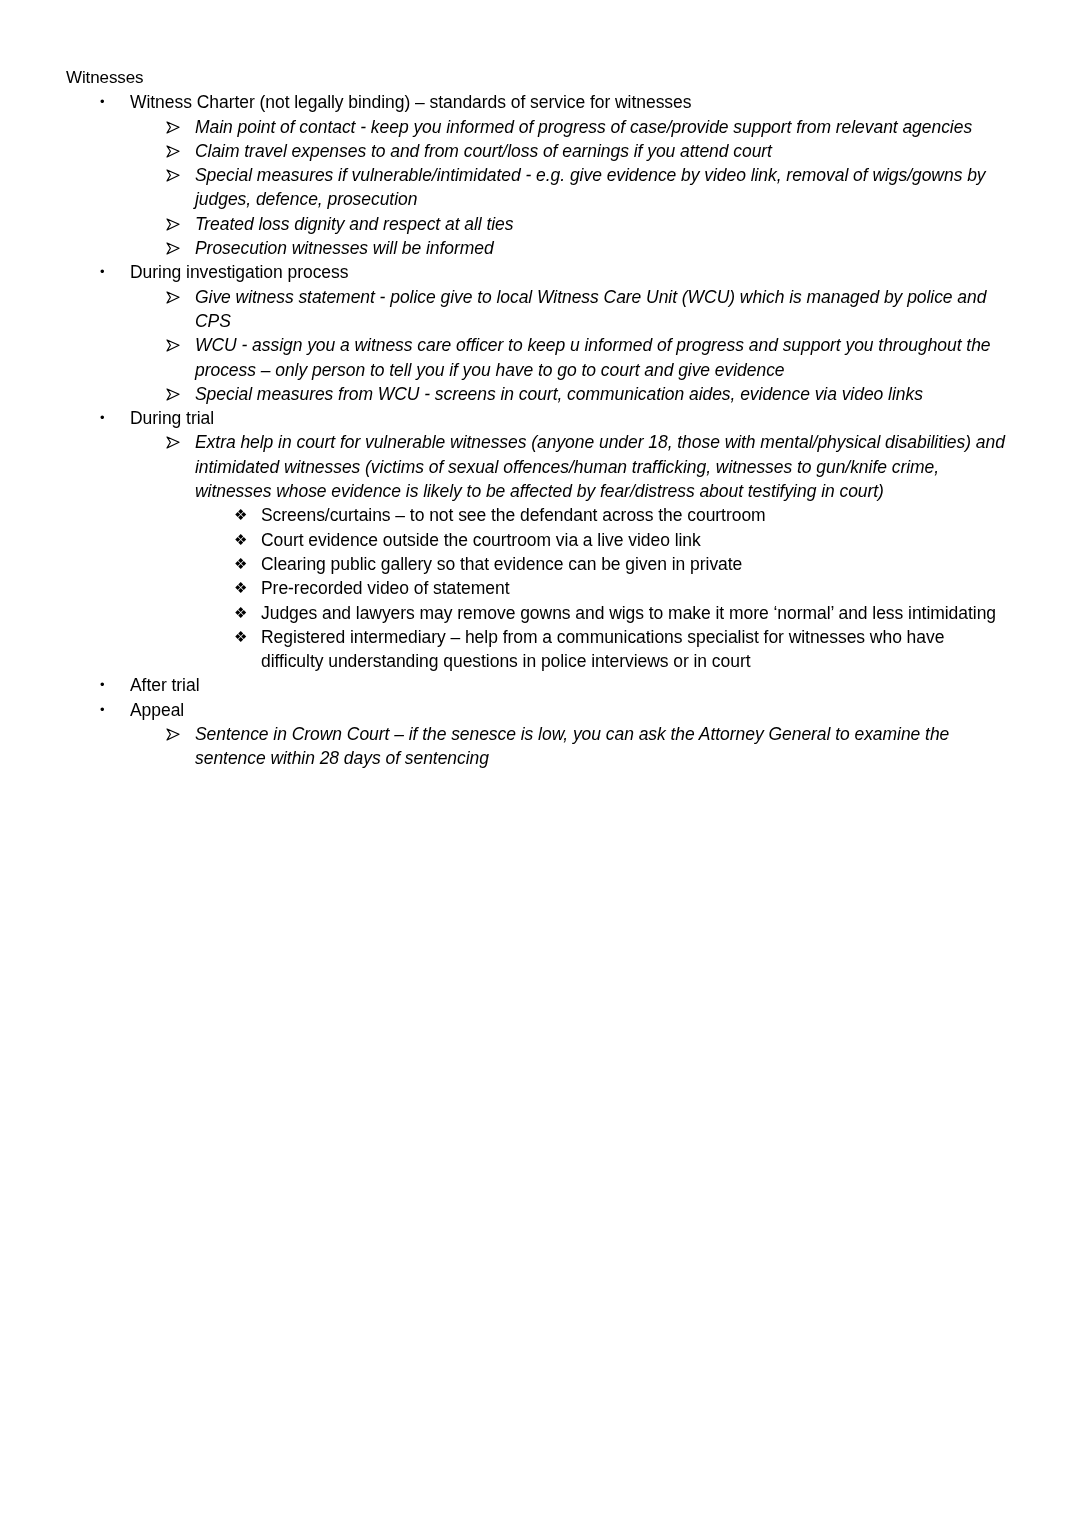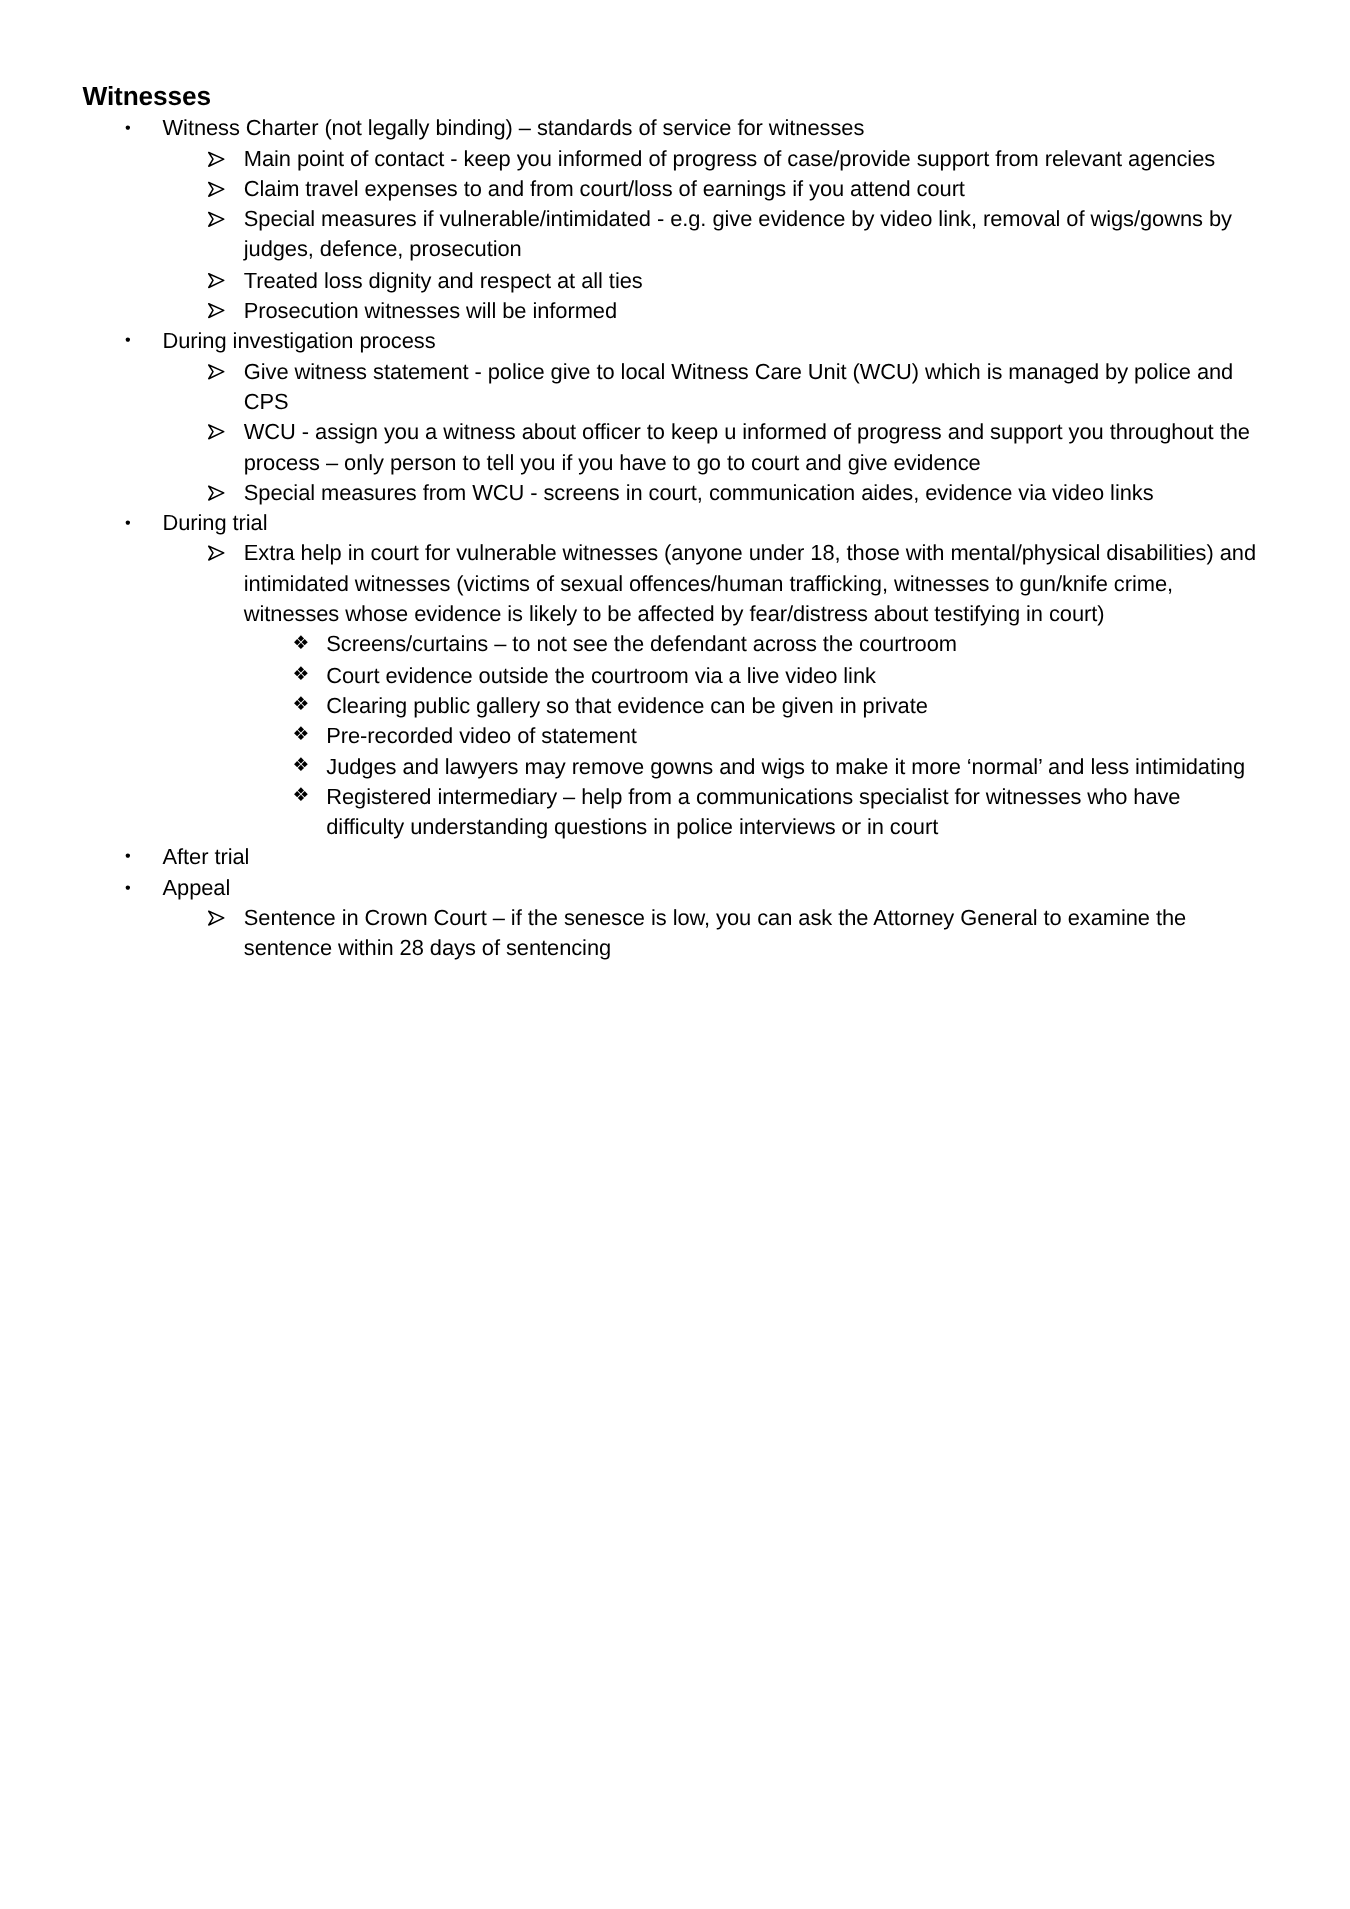--- a/index.html
+++ b/index.html
@@ -15,22 +15,22 @@
   .page {
     position: relative;
     width: 1080px;
     height: 1527px;
     background: #ffffff;
     overflow: hidden;
     box-sizing: border-box;
     padding: 66px 70px 0 66px;
   }
   .doc-heading {
-    font-size: 21px;
-    font-weight: bold;
+    font-size: 17px;
+    font-weight: normal;
     line-height: 24.3px;
     letter-spacing: -0.1px;
     margin: 0 0 0 0;
   }
   ul.lvl {
     list-style: none;
     margin: 0;
     padding: 0;
   }
   
@@ -50,20 +50,21 @@
     line-height: 24.3px;
     text-align: left;
   }
   
   li.l2 {
     position: relative;
     padding-left: 63px;
     font-size: 17.5px;
     line-height: 24.3px;
     letter-spacing: -0.05px;
+    font-style: italic;
   }
   li.l2 > .marker-l2 {
     position: absolute;
     left: 33px;
     top: 4px;
     width: 18px;
     height: 17px;
     line-height: 0;
   }
   li.l2 > .marker-l2 svg { display: block; }
@@ -155,21 +156,21 @@
             </svg>
           </span>
         <span class="txt">Give witness statement - police give to local Witness Care Unit (WCU) which is managed by police and CPS</span>
       </li>
       <li class="l2">
         <span class="marker-l2">
             <svg width="18" height="17" viewBox="0 0 18 17">
               <path d="M2 3 L14 8.3 L2 14 L5.4 8.3 Z" fill="#ffffff" stroke="#000000" stroke-width="1.2" stroke-linejoin="round"></path>
             </svg>
           </span>
-        <span class="txt">WCU - assign you a witness about officer to keep u informed of progress and support you throughout the process – only person to tell you if you have to go to court and give evidence</span>
+        <span class="txt">WCU - assign you a witness care officer to keep u informed of progress and support you throughout the process – only person to tell you if you have to go to court and give evidence</span>
       </li>
       <li class="l2">
         <span class="marker-l2">
             <svg width="18" height="17" viewBox="0 0 18 17">
               <path d="M2 3 L14 8.3 L2 14 L5.4 8.3 Z" fill="#ffffff" stroke="#000000" stroke-width="1.2" stroke-linejoin="round"></path>
             </svg>
           </span>
         <span class="txt">Special measures from WCU - screens in court, communication aides, evidence via video links</span>
       </li>
     </ul>

